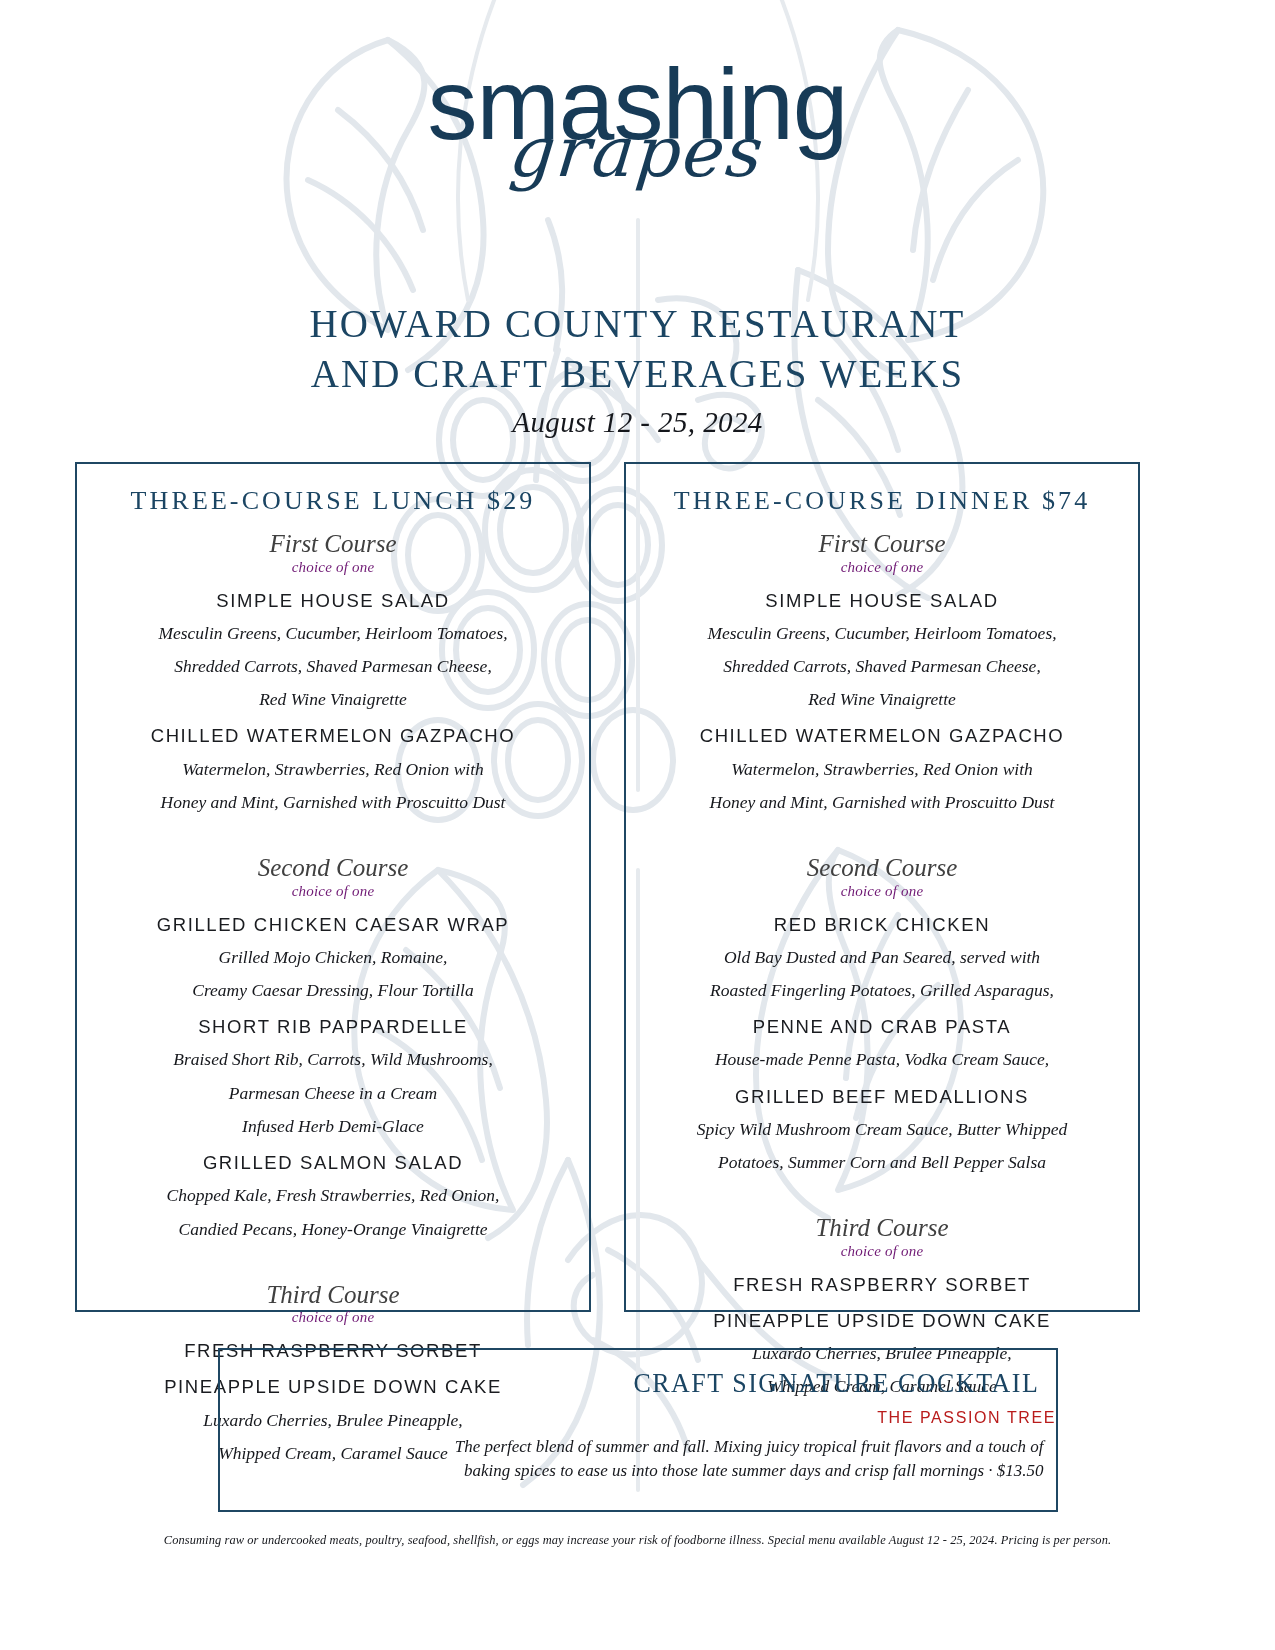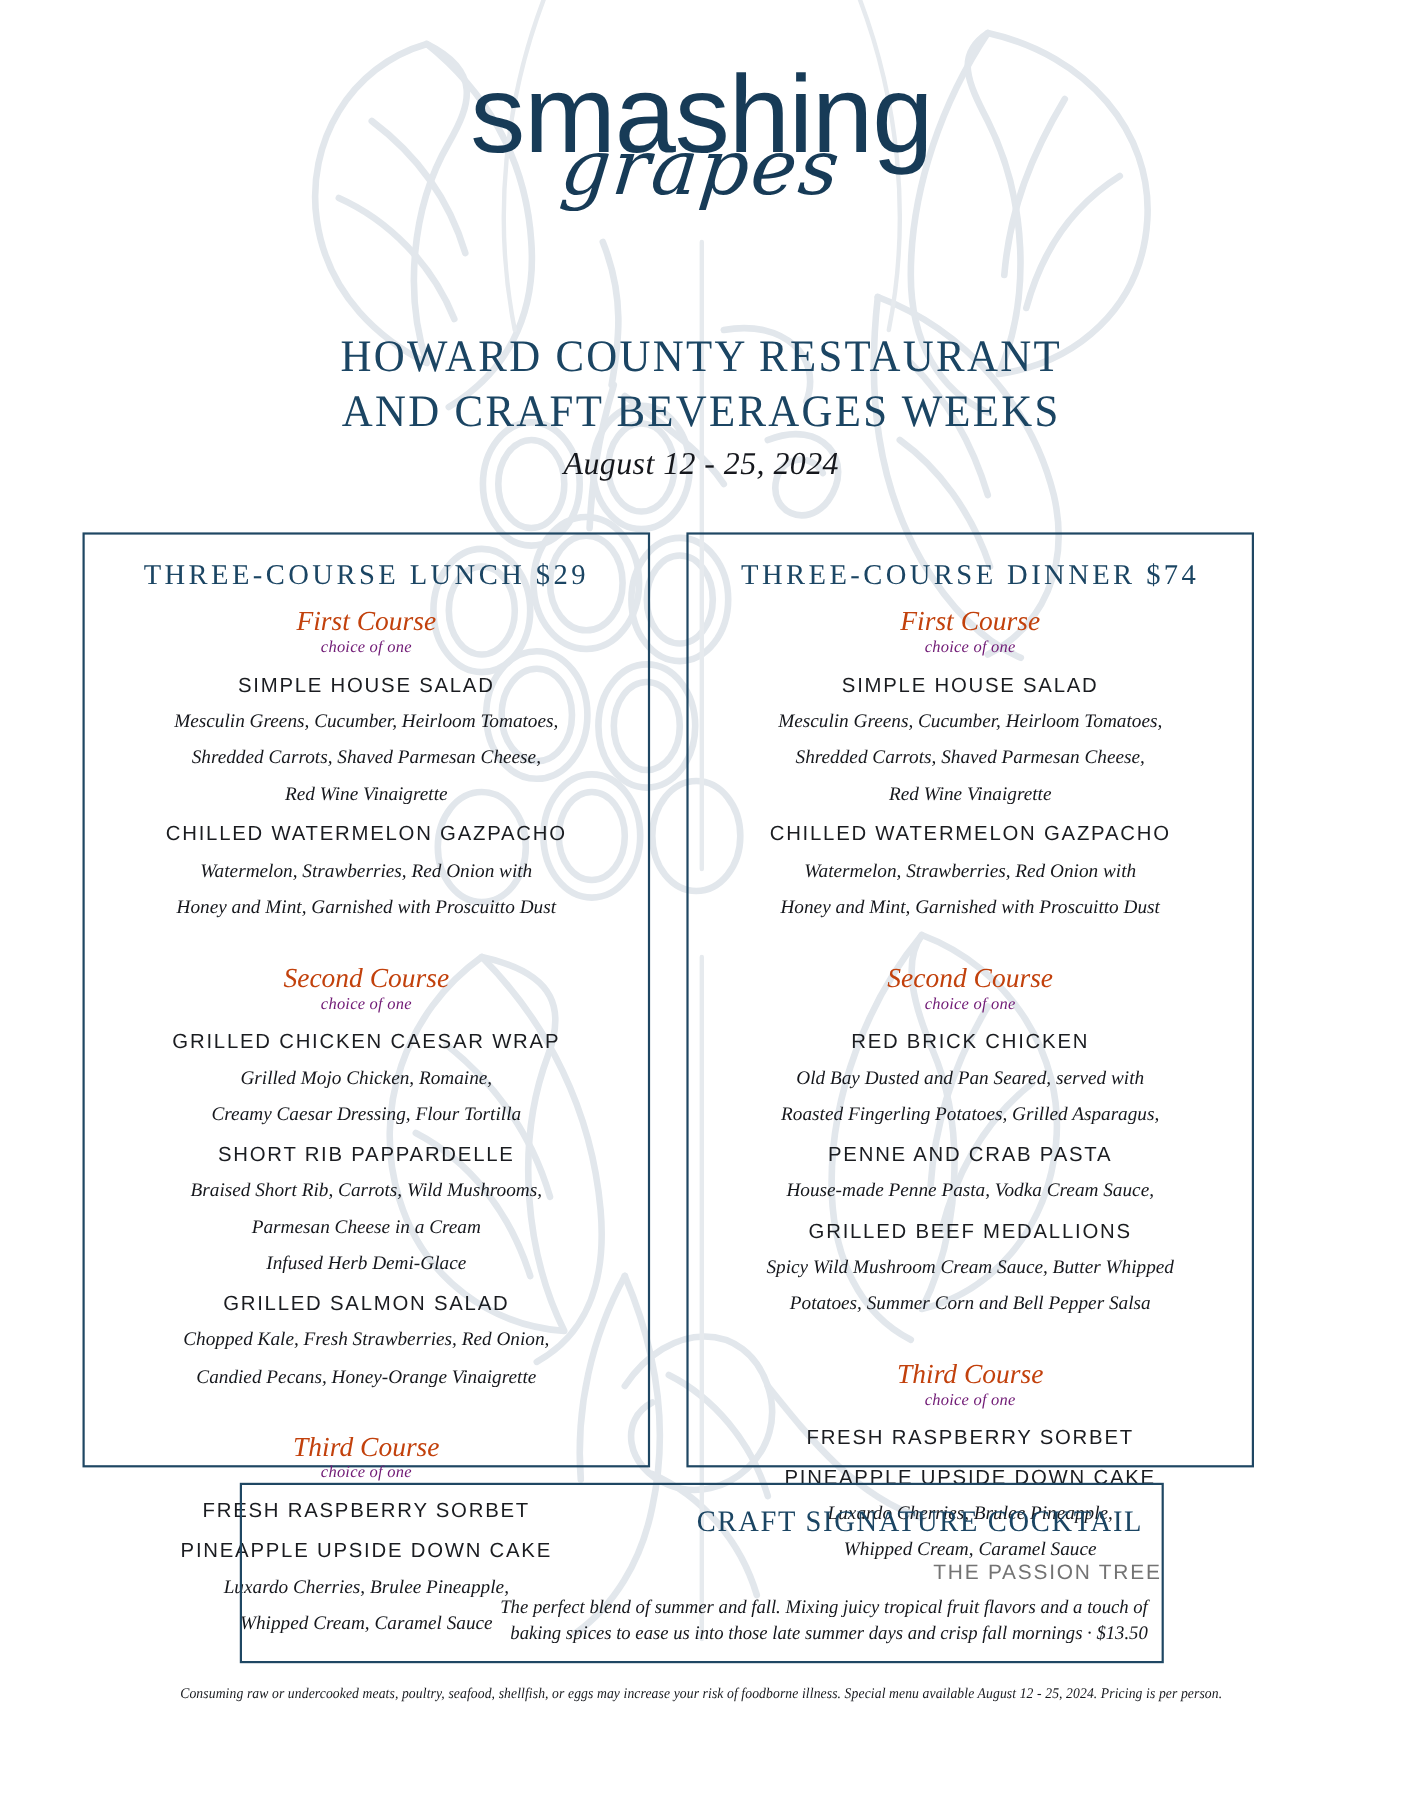--- a/index.html
+++ b/index.html
@@ -88,21 +88,21 @@
     font-family: "Liberation Serif", serif;
     font-style: italic;
     font-size: 29px;
     color: #15171c;
     letter-spacing: 0.4px;
   }
 
   
   .panels {
     position: absolute;
-    top: 484px;
+    top: 462px;
     left: 75px;
     width: 1065px;
     height: 850px;
   }
   .panel {
     position: absolute;
     top: 0;
     border: 2px solid #1f4763;
     box-sizing: border-box;
     height: 850px;
@@ -119,21 +119,21 @@
     letter-spacing: 3.1px;
     color: #1b4563;
     white-space: nowrap;
   }
 
   .course-block { margin-top: 14px; }
   .course-name {
     font-family: "Liberation Serif", serif;
     font-style: italic;
     font-size: 25px;
-    color: #c2410c;
+    color: #404040;
     line-height: 1.1;
   }
   .course-sub {
     font-family: "Liberation Serif", serif;
     font-style: italic;
     font-size: 15px;
     color: #701a75;
     margin-top: 1px;
     letter-spacing: 0.2px;
     text-align: center;
@@ -173,25 +173,25 @@
   }
   .cocktail-title {
     margin-top: 18px;
     font-family: "Liberation Serif", serif;
     font-size: 27px;
     letter-spacing: 1.6px;
     color: #1b4563;
     transform: scaleX(0.96);
   }
   .cocktail-name {
-    margin-top: 20px;
+    margin-top: 10px;
     font-family: "Liberation Sans", sans-serif;
-    font-size: 19px;
+    font-size: 16px;
     letter-spacing: 1.6px;
-    color: #737373;
+    color: #b91c1c;
   }
   .cocktail-desc {
     margin-top: 8px;
     font-family: "Liberation Serif", serif;
     font-style: italic;
     font-size: 17.5px;
     line-height: 1.35;
     color: #15171c;
     transform: scaleX(0.97);
   }

